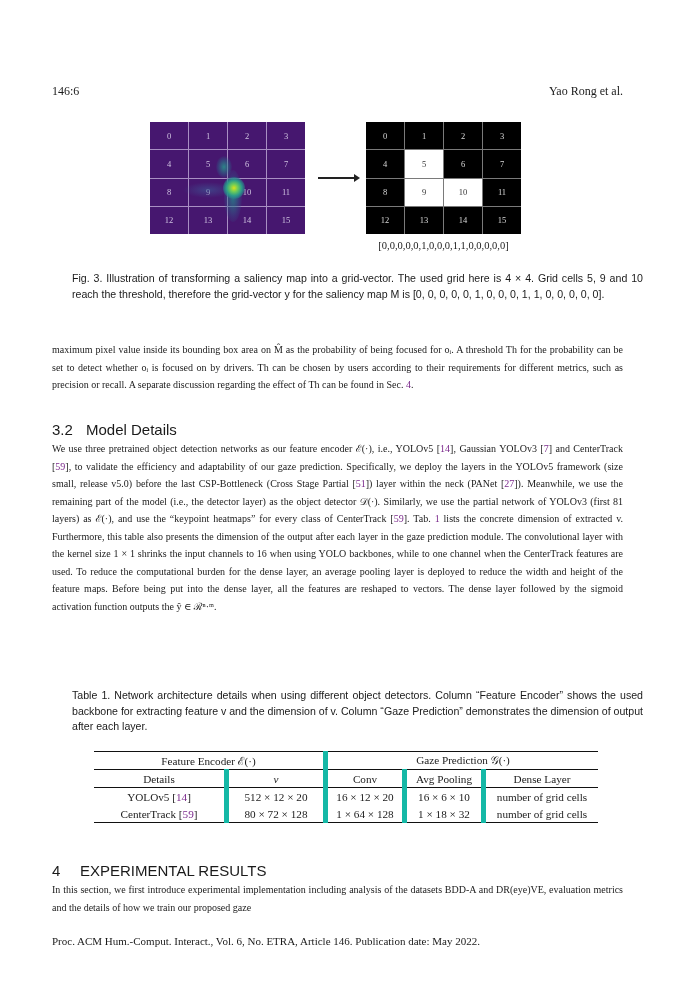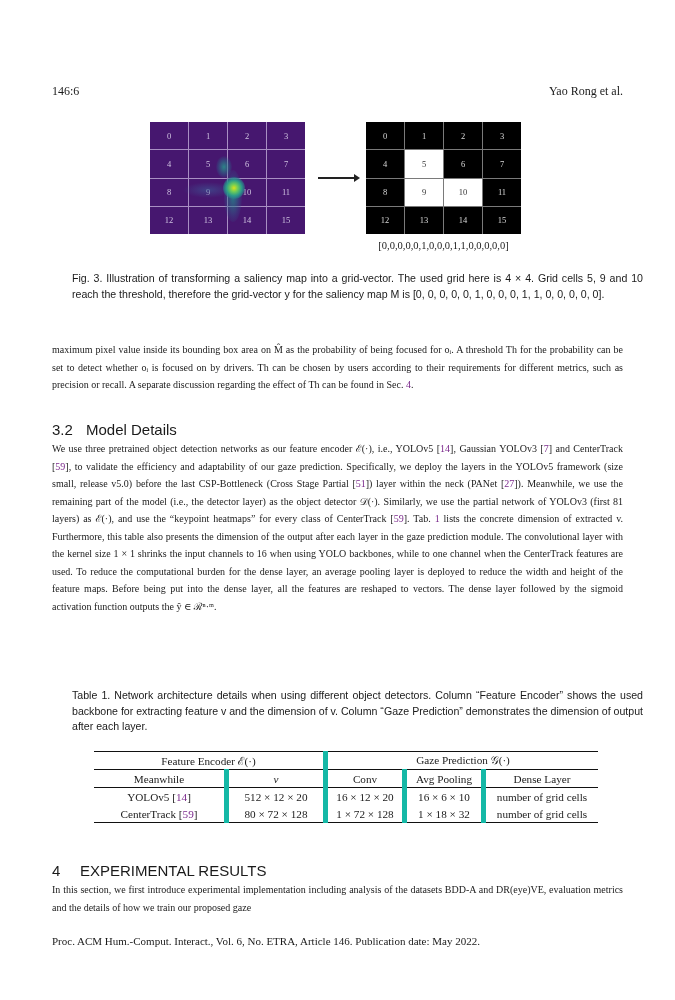--- a/index.html
+++ b/index.html
@@ -112,37 +112,37 @@
 
 <div class="caption sans" style="top:688px;">Table 1.  Network architecture details when using different object detectors. Column “Feature Encoder” shows the used backbone for extracting feature v and the dimension of v. Column “Gaze Prediction” demonstrates the dimension of output after each layer.</div>
 
 <table class="arch">
   <tbody>
       <tr class="rule-below">
     <th colspan="2">Feature Encoder ℰ(·)</th>
     <th colspan="3">Gaze Prediction 𝒢(·)</th>
   </tr>
   <tr class="rule-below">
-    <th style="width:118px;">Meanwhile</th>
+    <th style="width:118px;">Details</th>
     <th style="width:82px; font-style:italic;">v</th>
     <th style="width:62px;">Conv</th>
     <th style="width:62px;">Avg Pooling</th>
     <th style="width:100px;">Dense Layer</th>
   </tr>
   <tr>
     <td><span>YOLOv5 </span>[<a class="ref">14</a>]</td>
     <td>512 × 12 × 20</td>
     <td>16 × 12 × 20</td>
     <td>16 × 6 × 10</td>
     <td>number of grid cells</td>
   </tr>
   <tr>
     <td><span>CenterTrack </span>[<a class="ref">59</a>]</td>
     <td>80 × 72 × 128</td>
-    <td>1 × 72 × 128</td>
+    <td>1 × 64 × 128</td>
     <td>1 × 18 × 32</td>
     <td>number of grid cells</td>
   </tr>
 </tbody>
   </table>
 
 <div class="section-title sans" style="top:862px;">
   <span class="num" style="width:28px;">4</span><span>EXPERIMENTAL RESULTS</span>
 </div>
 

